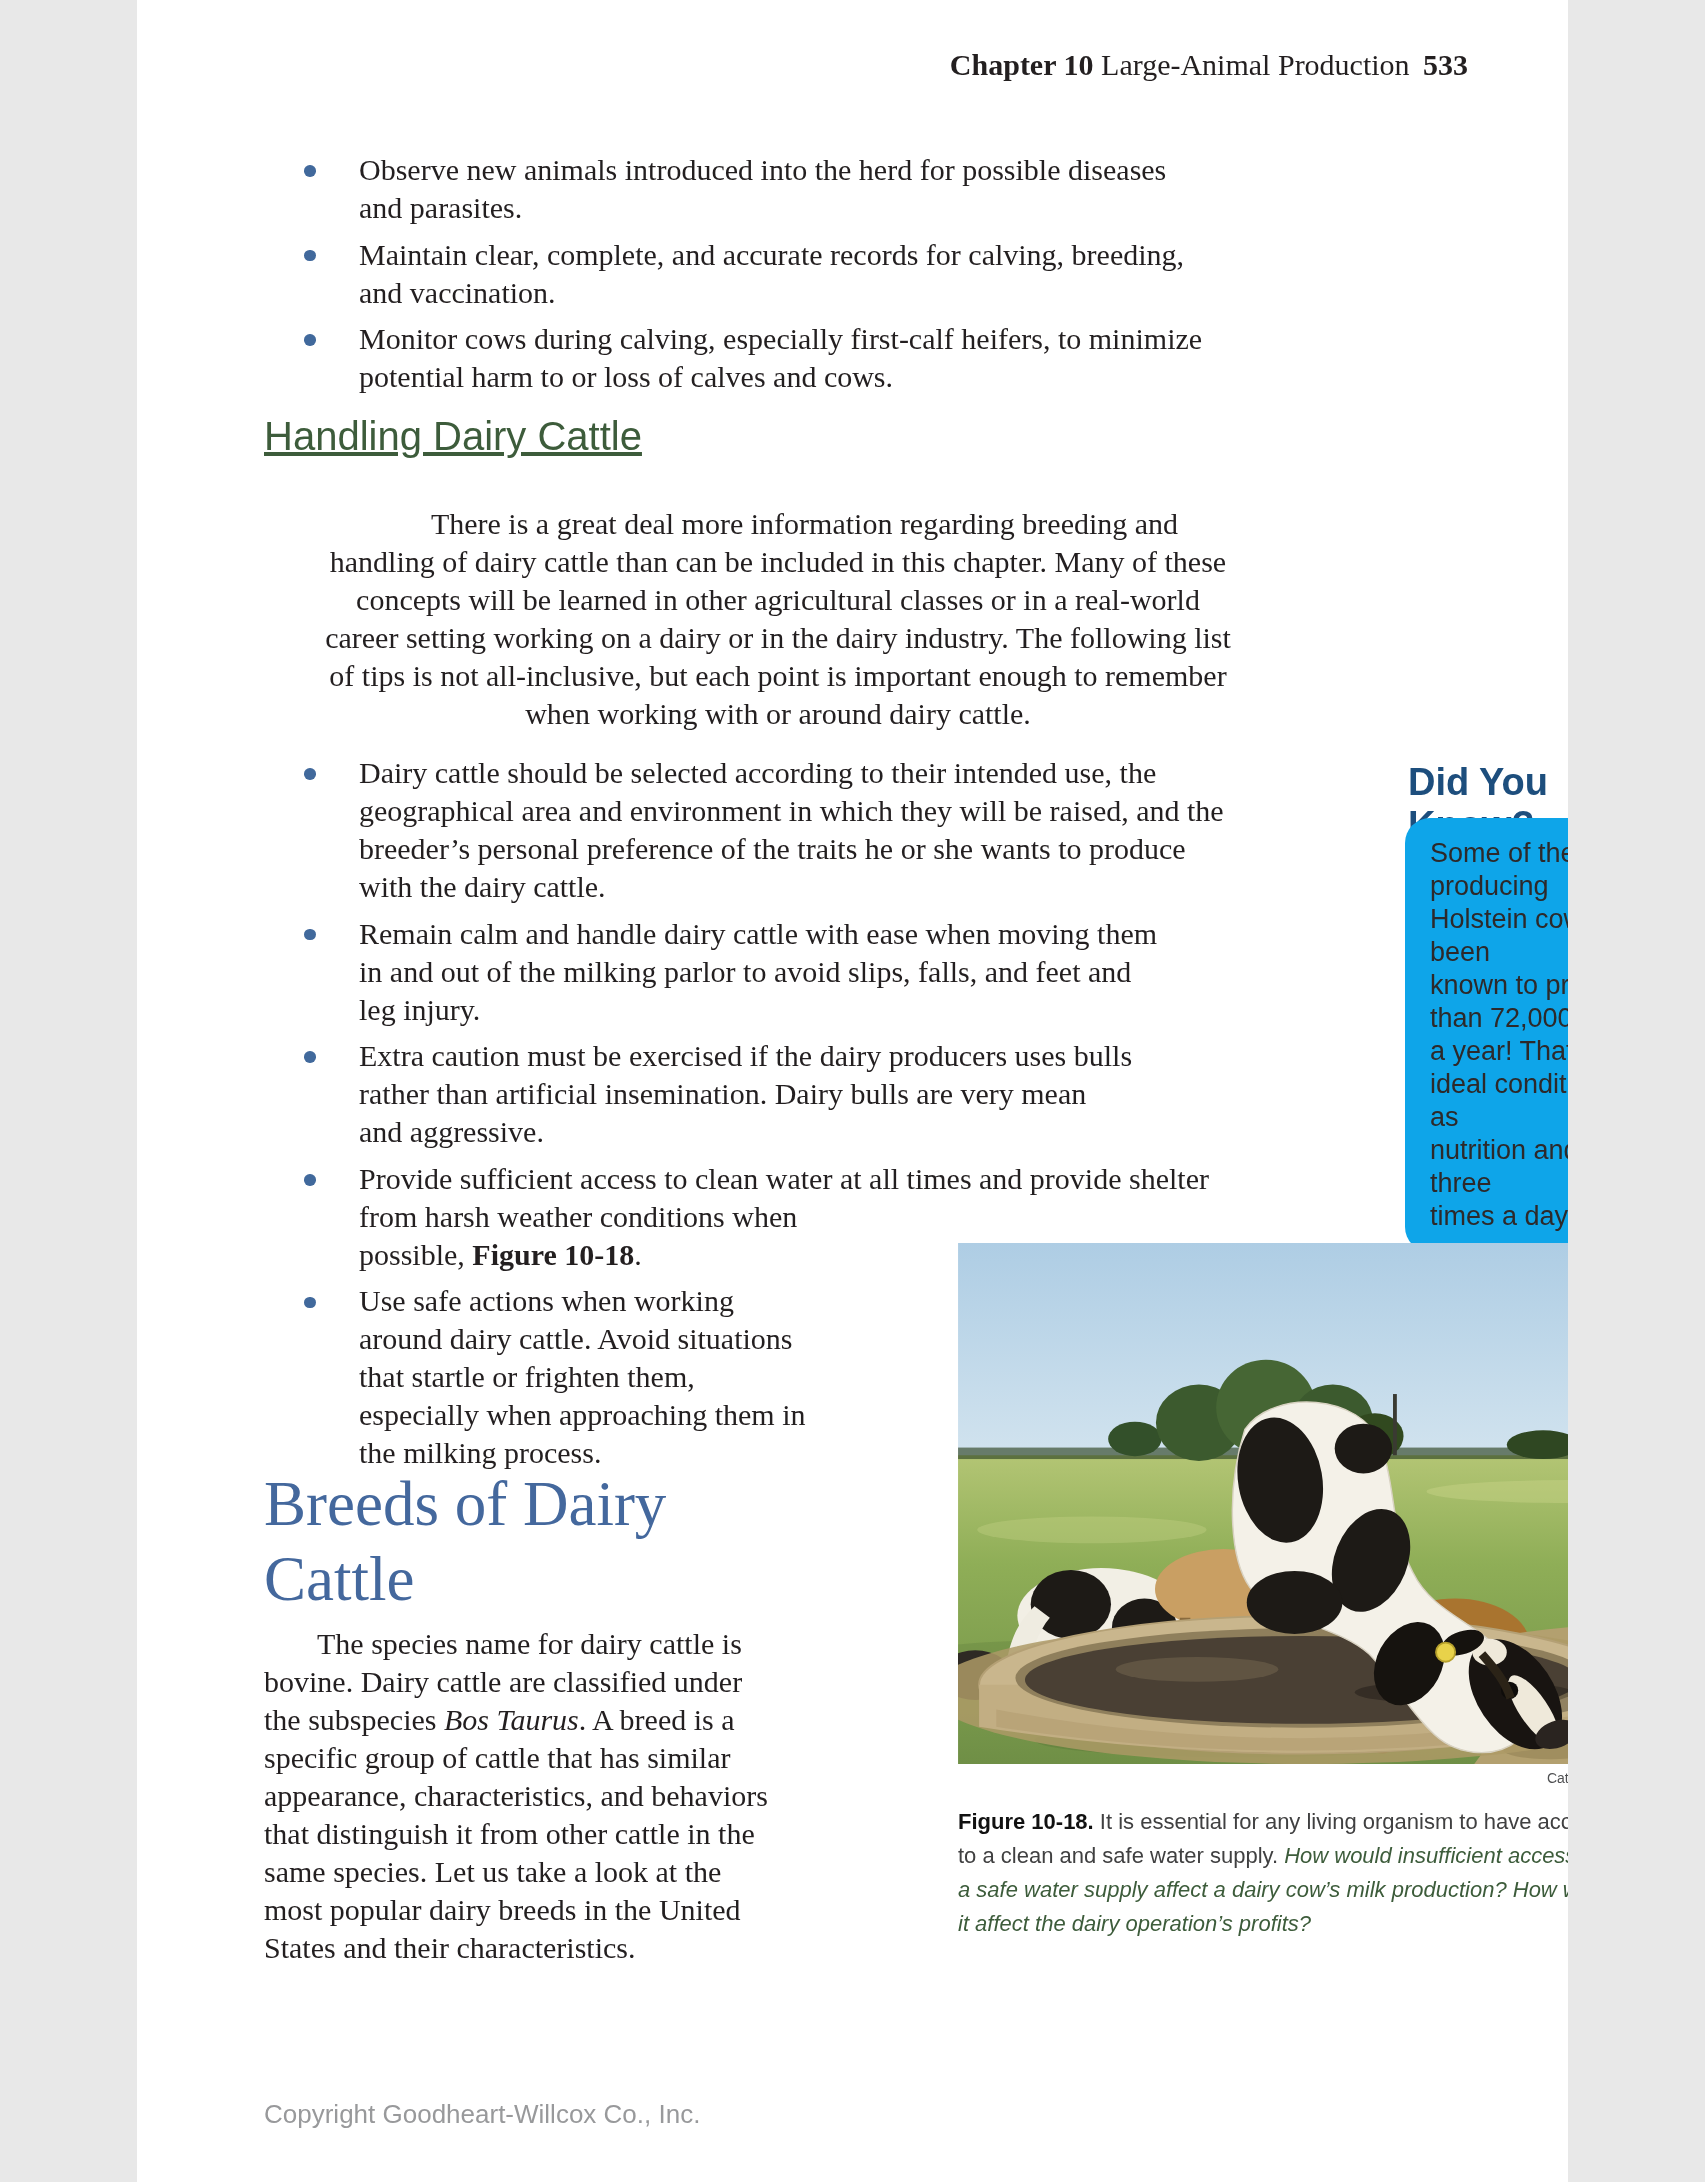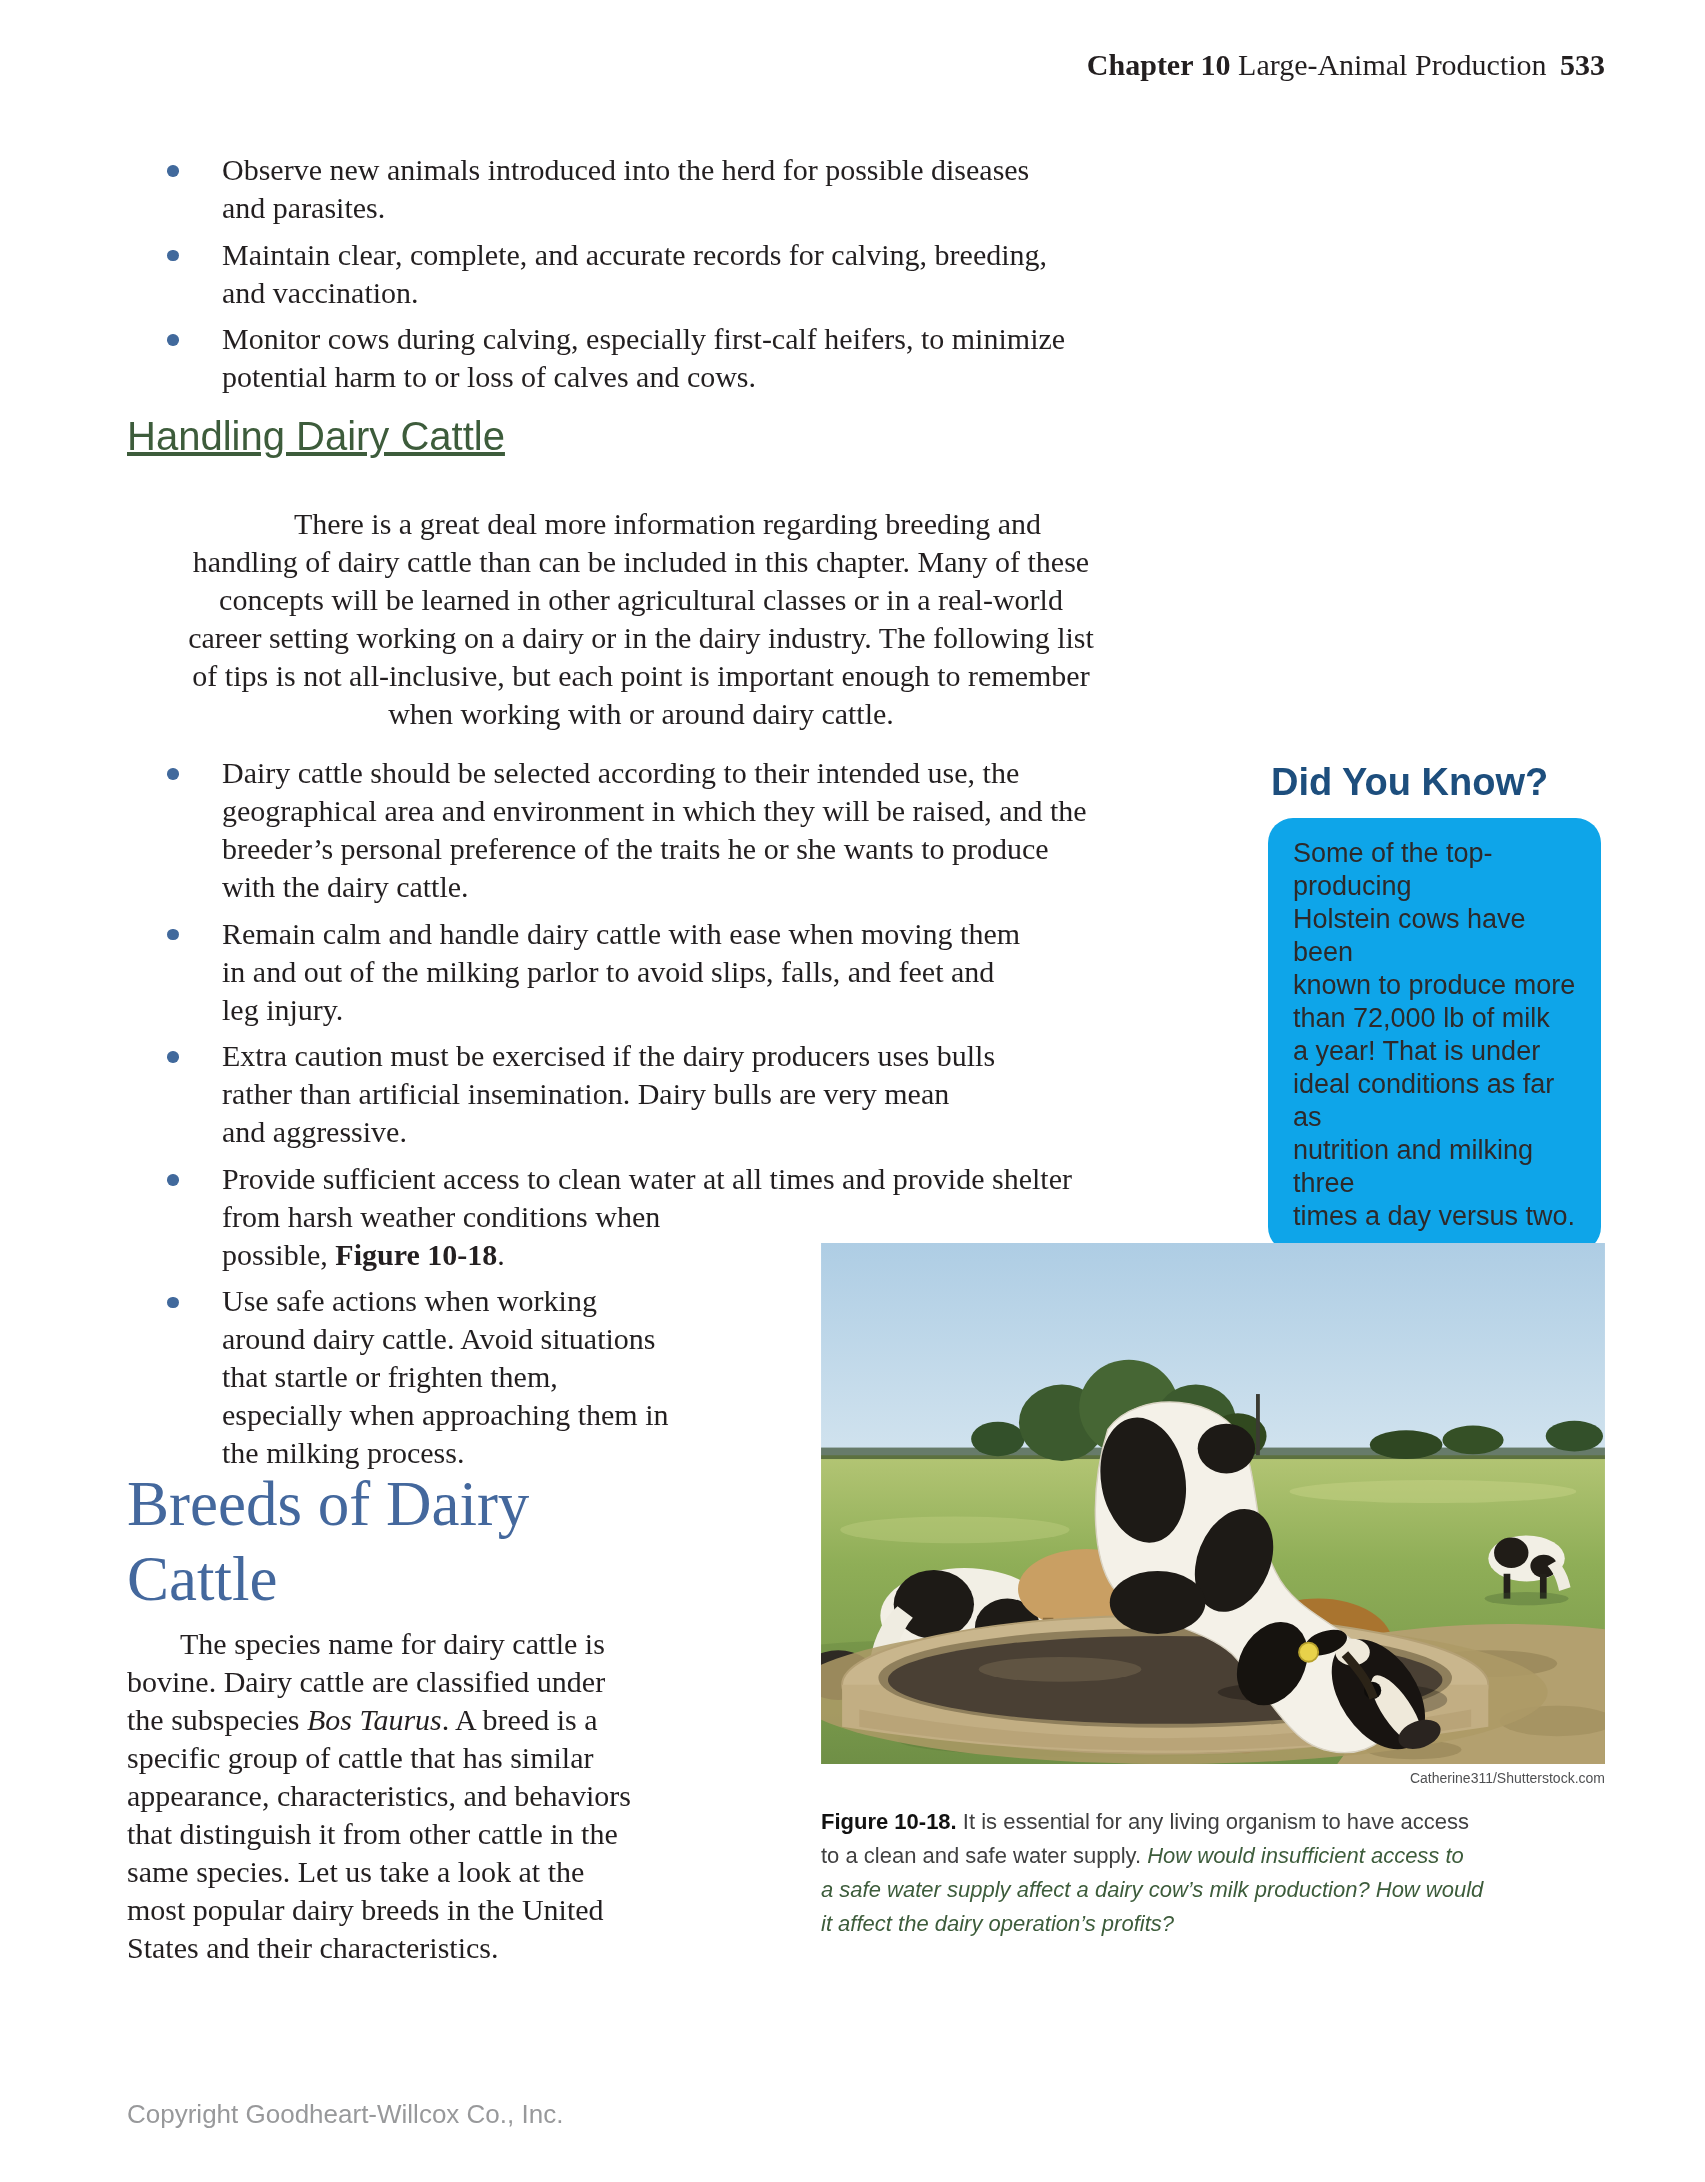--- a/index.html
+++ b/index.html
@@ -1,17 +1,17 @@
 <!DOCTYPE html>
 <html><head>
 <meta charset="utf-8">
 <style>
   html,body{margin:0;padding:0;background:#e8e8e8;}
   .page{
-    position:relative;width:1705px;height:2182px;background:#ffffff;
+    position:relative;width:1431px;height:2182px;background:#ffffff;
     margin:0 auto;overflow:hidden;
     font-family:"Liberation Serif", serif;color:#231f20;
   }
   
   .runhead{position:absolute;top:48px;right:100px;font-size:30px;color:#231f20;}
   .runhead .bold{font-weight:bold;}
   .runhead .pageno{font-weight:bold;margin-left:13.4px;}
   .runhead .title{margin-left:7.6px;}
   
   ul.bullets{list-style:none;margin:0;padding:0;position:absolute;}

